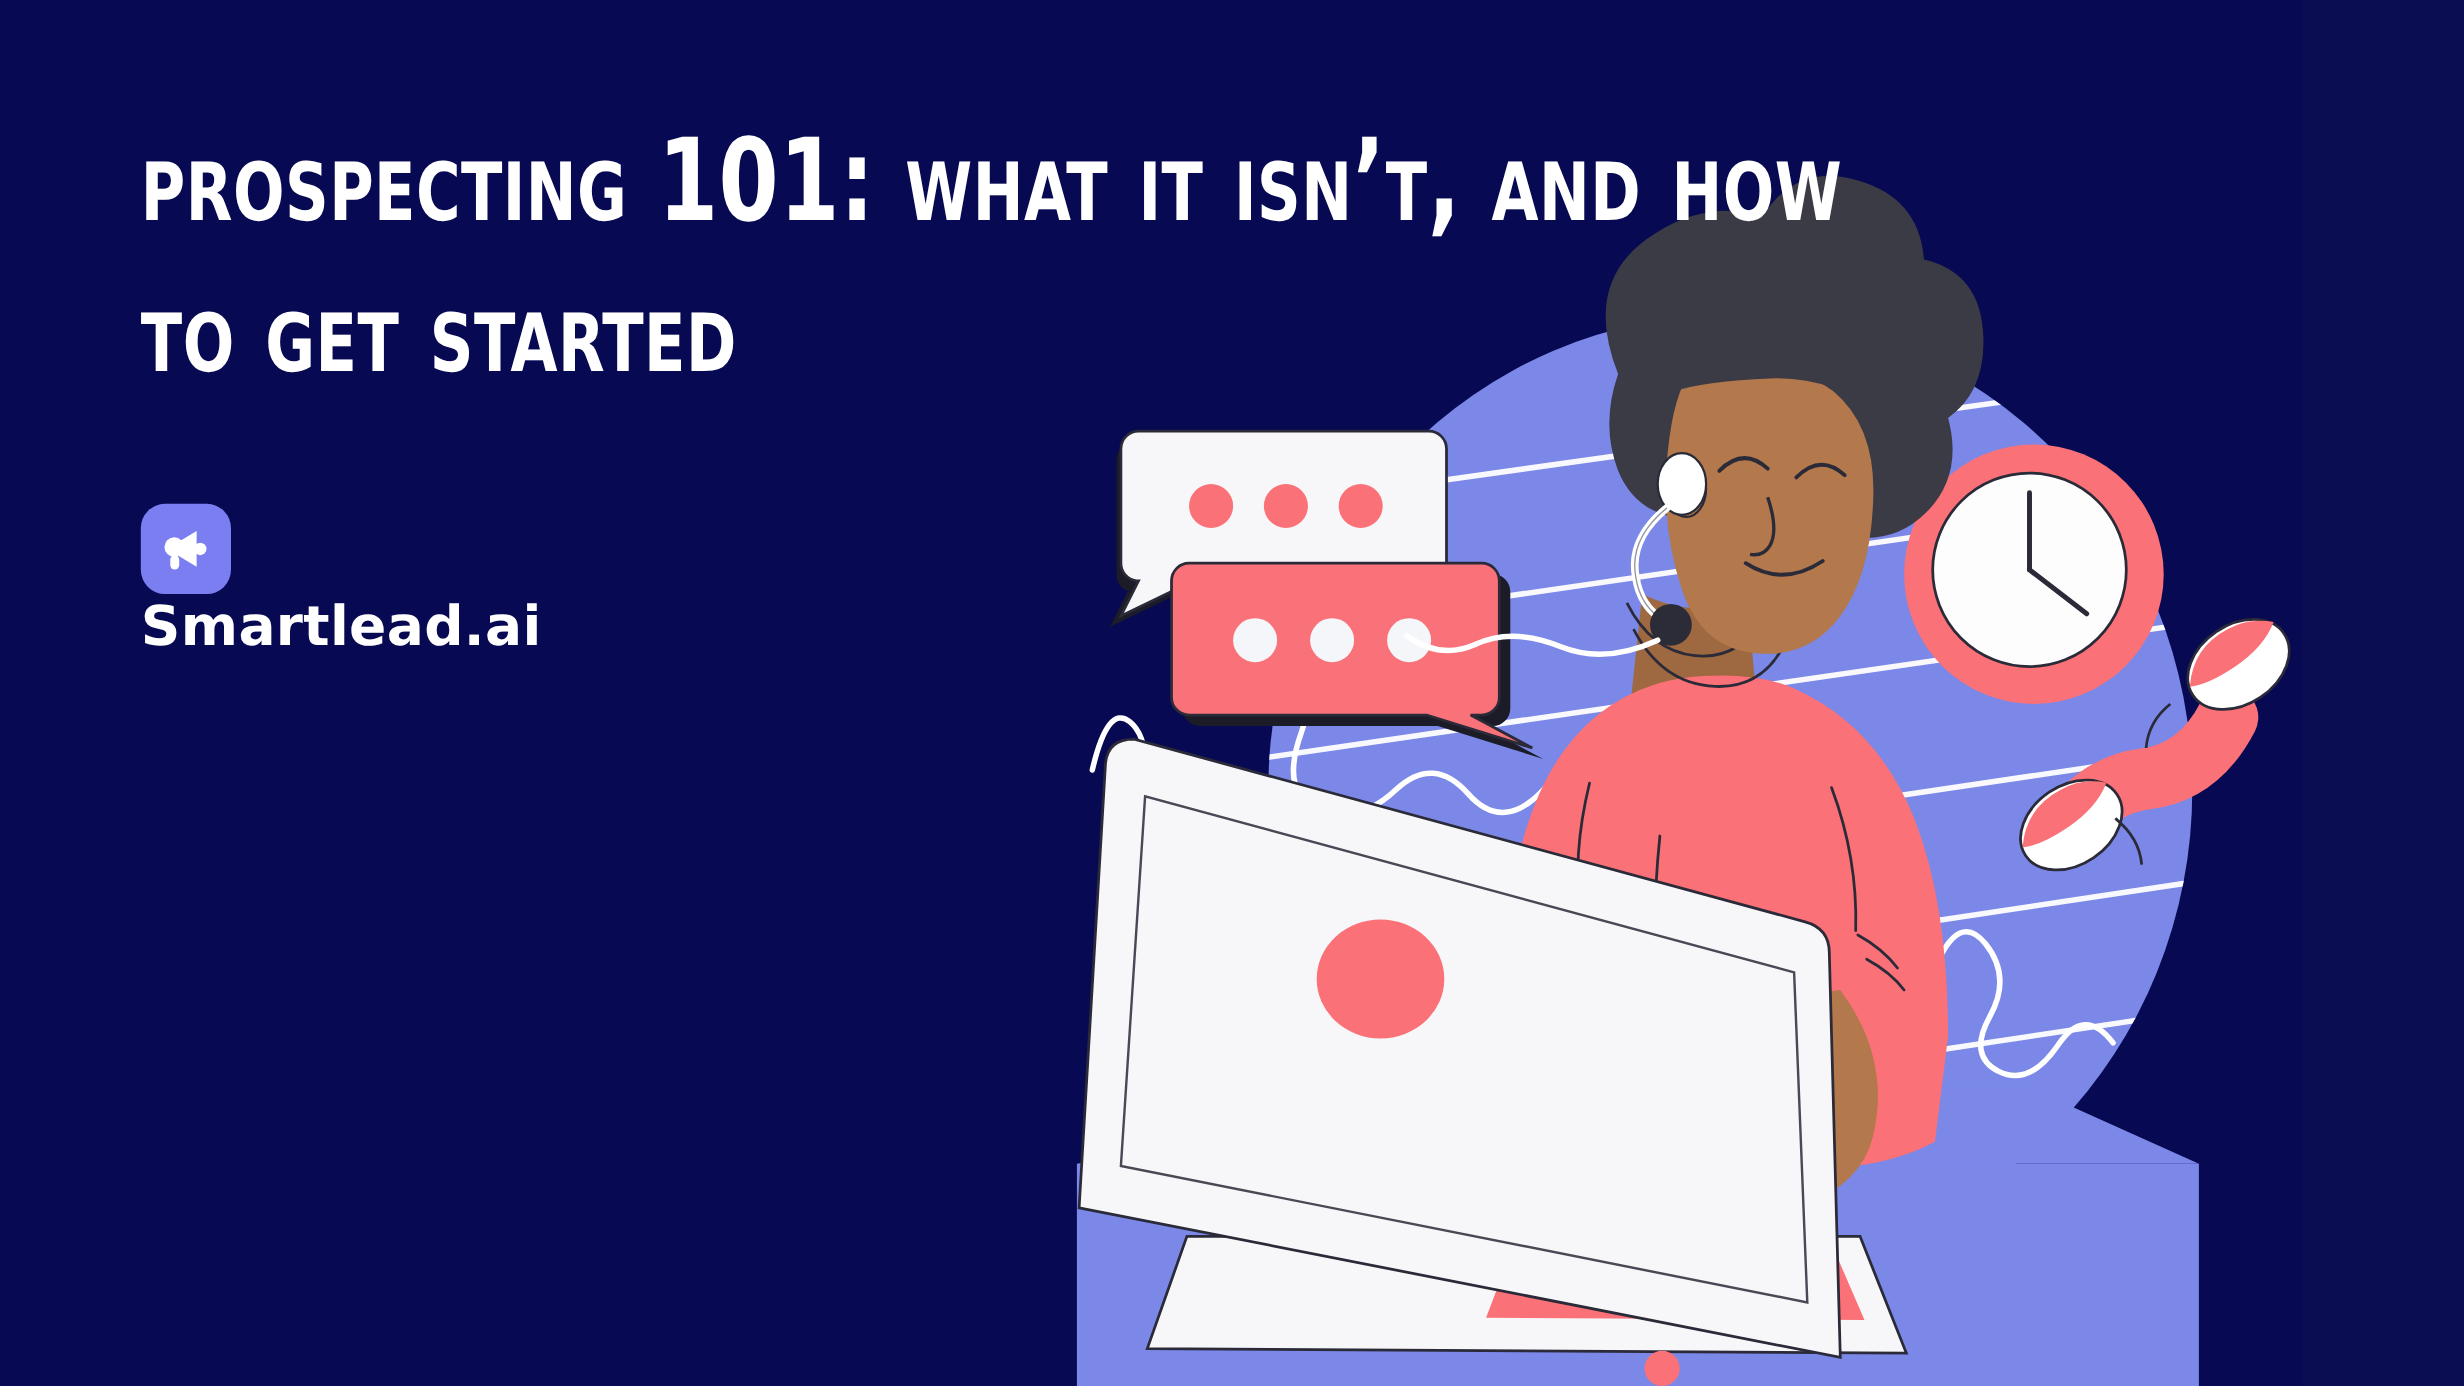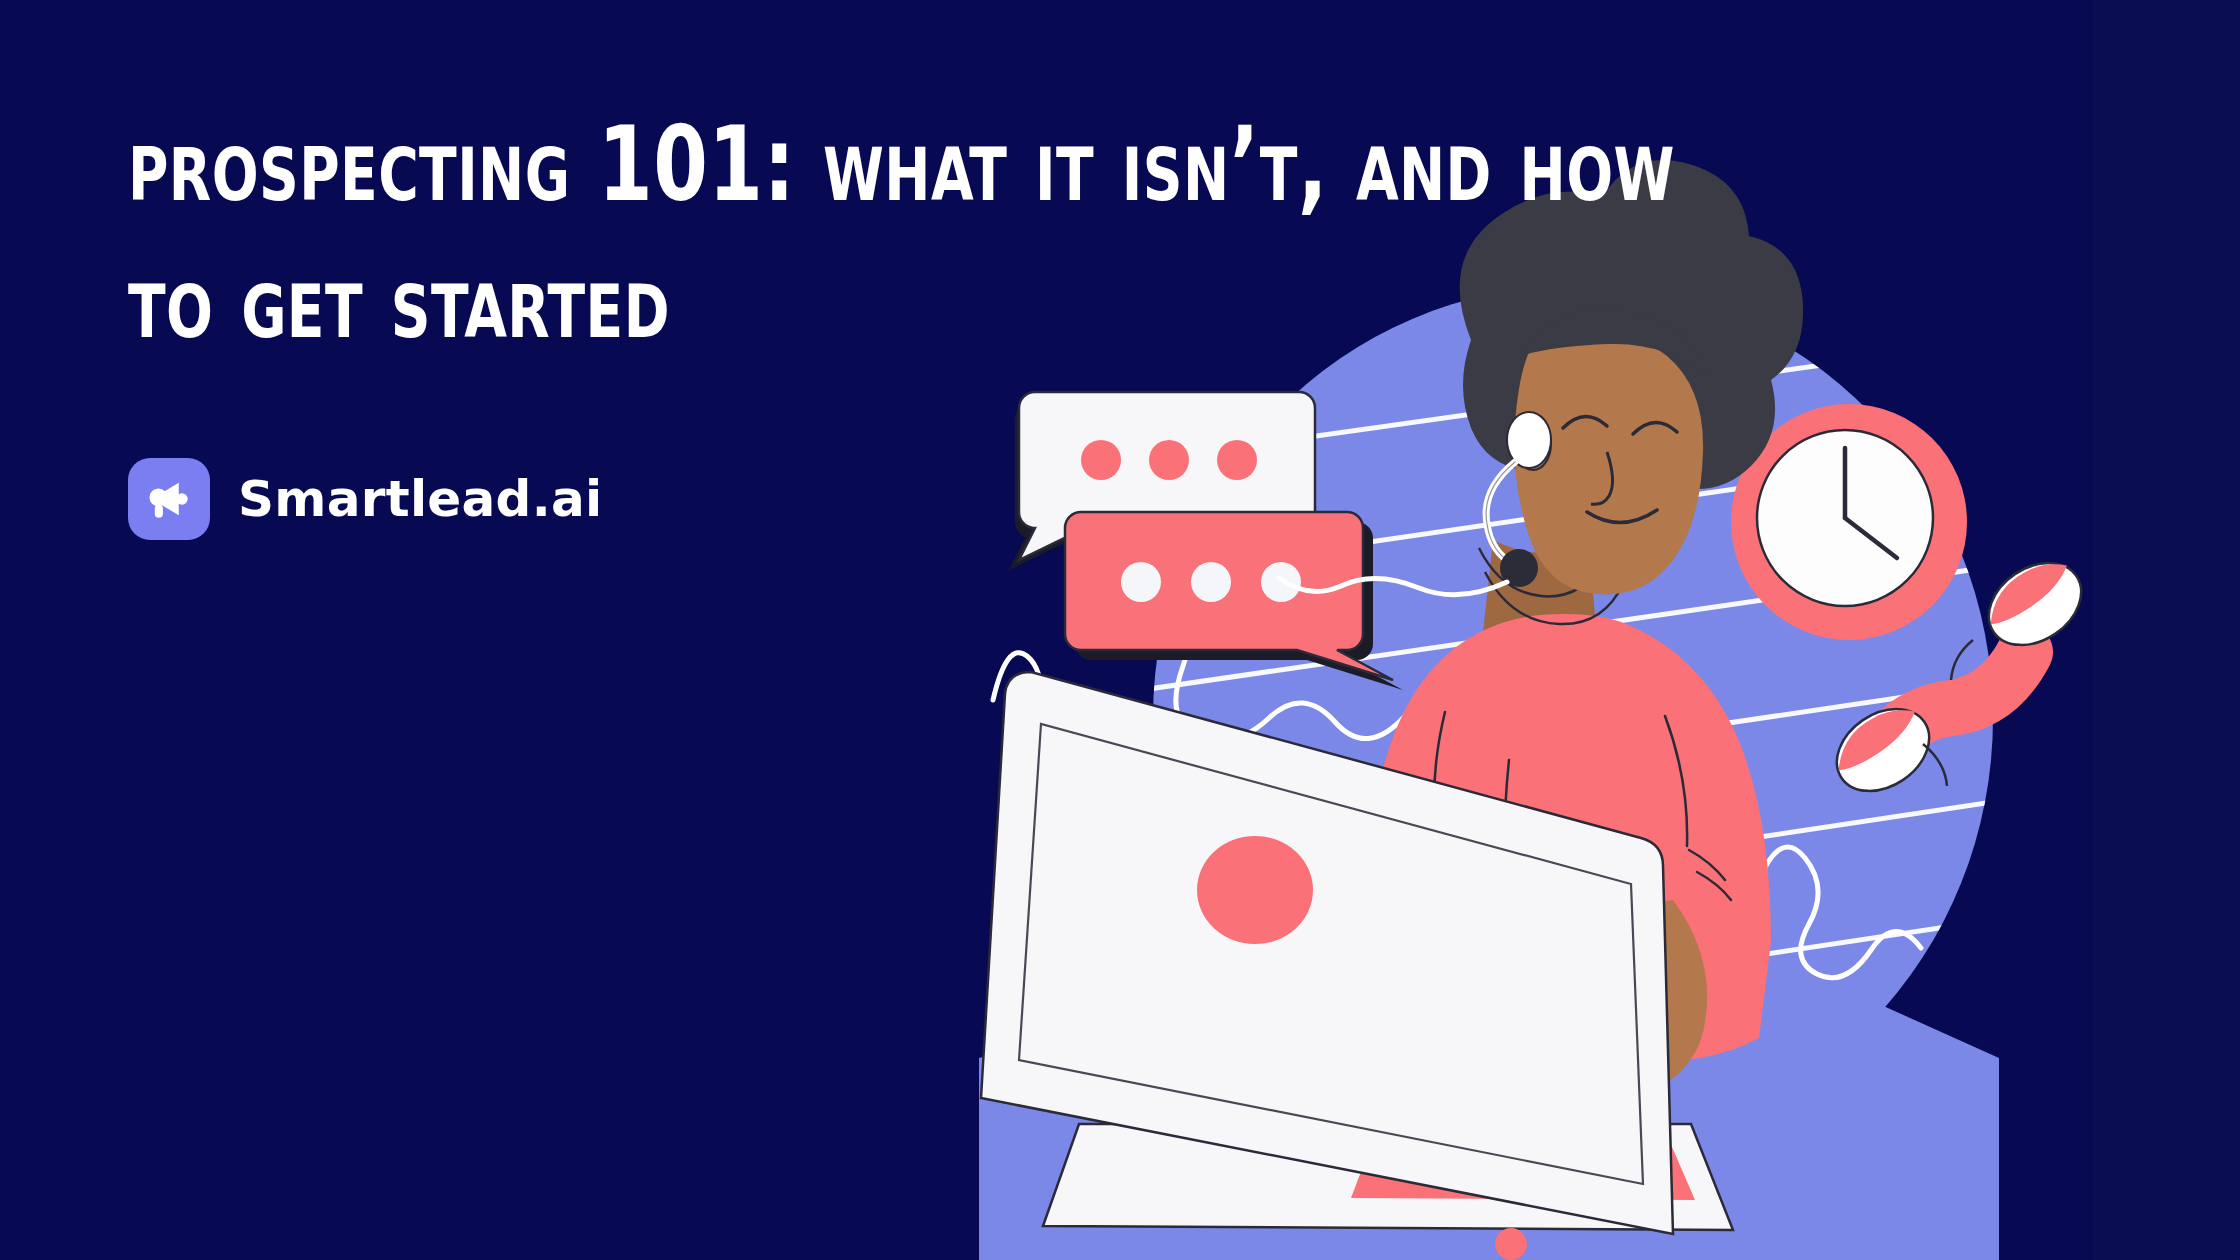--- a/index.html
+++ b/index.html
@@ -42,23 +42,23 @@
     white-space: pre-wrap;
   }
   
   .headline::first-letter { font-size: 104px; }
 
   #brand-row {
     position: absolute;
     left: 128px;
     top: 458px;
     display: flex;
-    align-items: center;
-    gap: 28px;
+    align-items: flex-start;
     z-index: 40;
+    flex-direction: column;
   }
   #brand-mark {
     width: 82px;
     height: 82px;
     border-radius: 22px;
     background: #7b7ef0;
     display: flex;
     align-items: center;
     justify-content: center;
     flex: 0 0 auto;

